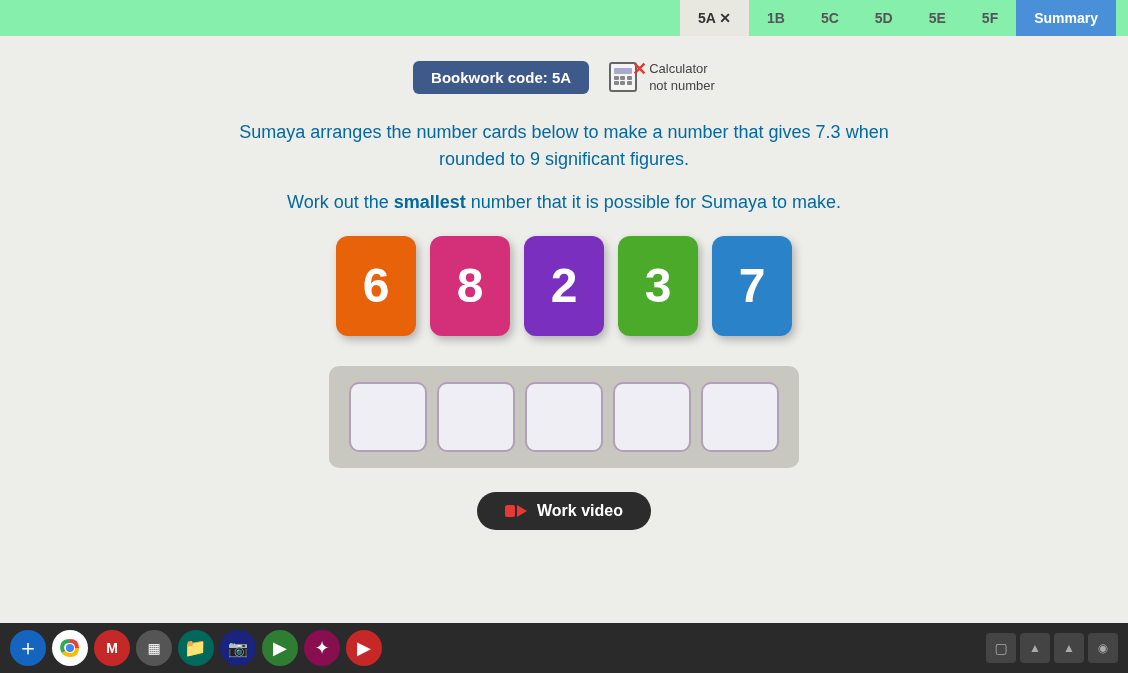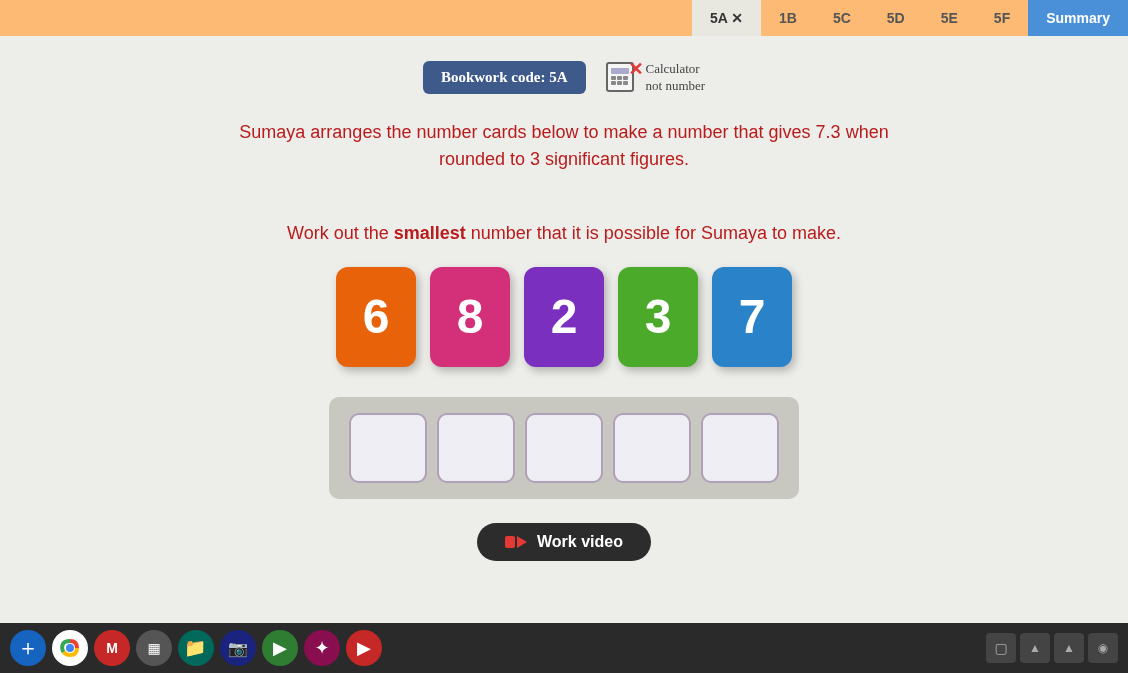--- a/index.html
+++ b/index.html
@@ -15,22 +15,22 @@
     
     .top-nav {
       position: absolute;
       top: 0;
       left: 0;
       right: 0;
       height: 36px;
       display: flex;
       align-items: center;
       justify-content: flex-end;
-      padding-right: 0;
-      background: #fdba74;
+      padding-right: 12px;
+      background: #86efac;
     }
     .nav-tabs {
       display: flex;
       align-items: center;
       gap: 0;
     }
     .nav-tab {
       padding: 6px 18px;
       font-size: 14px;
       font-weight: 600;
@@ -64,21 +64,20 @@
       background: #ededea;
     }
 
     
     .bookwork-row {
       display: flex;
       align-items: center;
       gap: 20px;
       margin-bottom: 24px;
       margin-top: 5px;
-      font-family: Liberation Serif, serif;
     }
     .bookwork-code {
       background: #3d5a8a;
       color: white;
       padding: 8px 18px;
       border-radius: 6px;
       font-size: 15px;
       font-weight: 600;
     }
     .calculator-info {
@@ -127,21 +126,21 @@
       color: #e53935;
       font-size: 18px;
       font-weight: 900;
       line-height: 1;
     }
 
     
     .question-text {
       text-align: center;
       font-size: 18px;
-      color: #b91c1c;
+      color: #0369a1;
       line-height: 1.5;
       margin-bottom: 16px;
       max-width: 750px;
     }
     .question-text .bold {
       font-weight: 800;
     }
 
     
     .cards-row {
@@ -305,23 +304,23 @@
       </div>
       <div style="display:flex;flex-direction:column;line-height:1.3;">
         <span>Calculator</span>
         <span>not number</span>
       </div>
     </div>
   </div>
 
   <div class="question-text">
     <div>Sumaya arranges the number cards below to make a number that gives 7.3 when</div>
-    <div>rounded to 3 significant figures.</div>
-  </div>
-  <div class="question-text" style="margin-bottom:0;margin-top:31px;">
+    <div>rounded to 9 significant figures.</div>
+  </div>
+  <div class="question-text" style="margin-bottom:0;">
     <span>Work out the </span><span class="bold">smallest</span><span> number that it is possible for Sumaya to make.</span>
   </div>
 
   <div class="cards-row">
     <div class="number-card card-orange">6</div>
     <div class="number-card card-pink">8</div>
     <div class="number-card card-purple">2</div>
     <div class="number-card card-green">3</div>
     <div class="number-card card-blue">7</div>
   </div>

